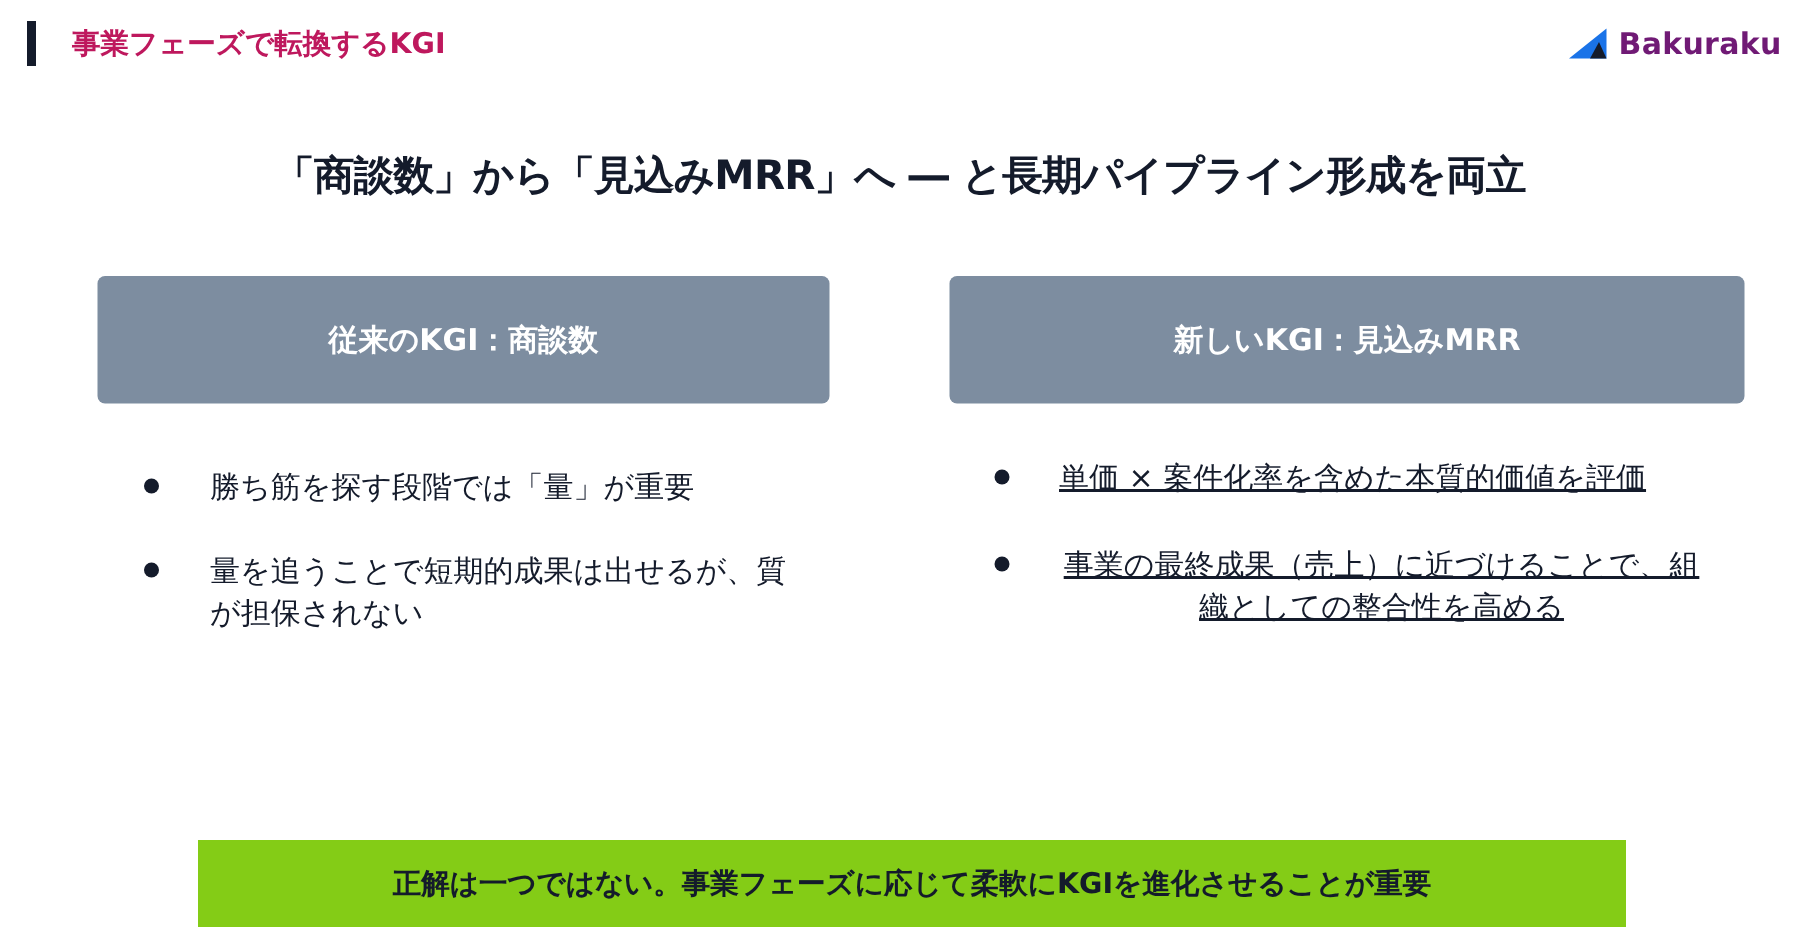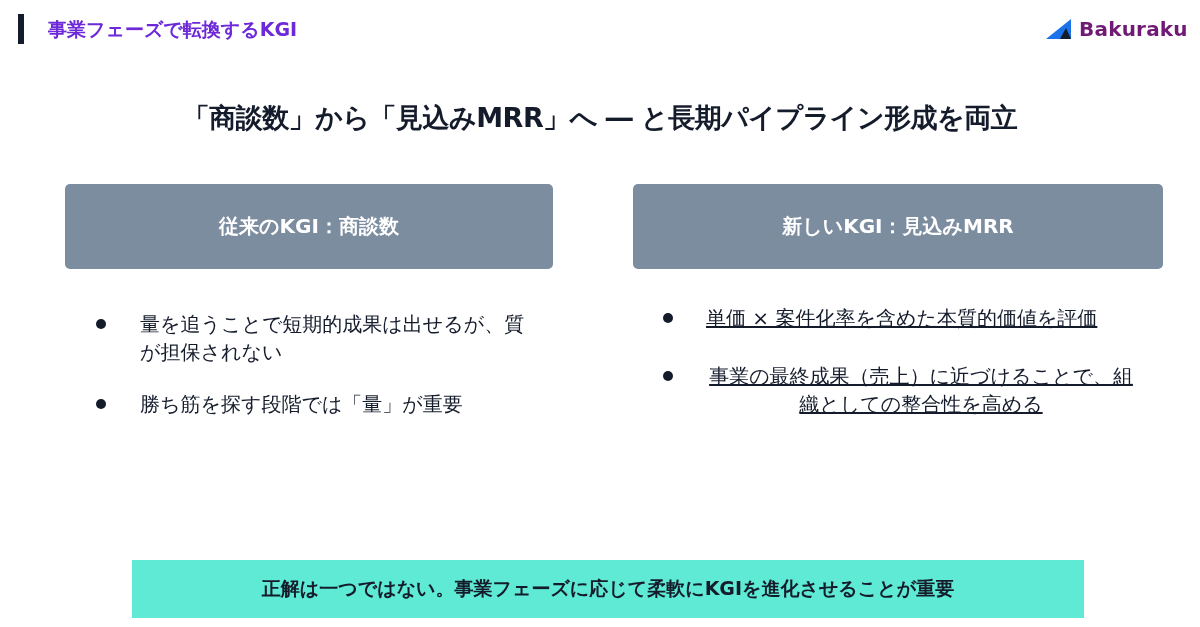--- a/index.html
+++ b/index.html
@@ -4,21 +4,21 @@
 <style>
   html, body { margin: 0; padding: 0; }
   body {
     width: 1200px; height: 627px; background: #ffffff; position: relative; overflow: hidden;
     font-family: "DejaVu Sans", "Liberation Sans", sans-serif; color: #141b2b;
   }
   .header-bar {
     position: absolute; left: 18px; top: 14px; width: 6px; height: 30px; background: #141b2b;
   }
   .header-title {
-    position: absolute; left: 48px; top: 14px; font-size: 19px; font-weight: bold; line-height: 30px; color: #6d28d9;
+    position: absolute; left: 48px; top: 14px; font-size: 19px; font-weight: bold; line-height: 30px; color: #be185d;
   }
   .logo {
     position: absolute; left: 1046px; top: 14px; height: 30px; display: flex; align-items: center;
   }
   .logo svg { width: 30px; height: 22px; }
   .logo-text { font-size: 20px; font-weight: bold; color: #701a75; margin-left: 3px; letter-spacing: 0.2px; }
   .main-title {
     position: absolute; left: 0; right: 0; top: 96px; text-align: center;
     font-size: 27px; font-weight: bold; color: #141b2b; line-height: 44px; letter-spacing: -0.5px;
   }
@@ -31,21 +31,21 @@
   .bullets { position: absolute; list-style: none; margin: 0; padding: 0; }
   .bullets li { position: relative; font-size: 20px; line-height: 28px; color: #141b2b; }
   .bullets li .dot {
     position: absolute; width: 10px; height: 10px; border-radius: 50%; background: #141b2b; top: 9px;
   }
   .bl-left { left: 140px; top: 310px; width: 400px; }
   .bl-left li .dot { left: -44px; }
   .bl-right { left: 706px; top: 304px; width: 430px; text-decoration: underline; }
   .bl-right li .dot { left: -43px; }
   .footer-box {
-    position: absolute; left: 132px; top: 560px; width: 952px; height: 58px; background: #5eead4;
+    position: absolute; left: 132px; top: 560px; width: 952px; height: 58px; background: #84cc16;
     display: flex; align-items: center; justify-content: center;
     font-size: 19px; font-weight: bold; color: #141b2b;
   }
 </style>
 </head>
 <body>
 
 <div class="header-bar"></div>
 <div class="header-title">事業フェーズで転換するKGI</div>
 
@@ -56,27 +56,27 @@
   </svg>
   <span class="logo-text">Bakuraku</span>
 </div>
 
 <div class="main-title">「商談数」から「見込みMRR」へ ― と長期パイプライン形成を両立</div>
 
 <div class="col-header col-left">従来のKGI：商談数</div>
 <div class="col-header col-right">新しいKGI：見込みMRR</div>
 
 <ul class="bullets bl-left">
+  <li style="margin-bottom:28px;">
+    <span class="dot"></span>
+    <span>勝ち筋を探す段階では「量」が重要</span>
+  </li>
   <li style="margin-bottom:24px;">
     <span class="dot"></span>
     <span>量を追うことで短期的成果は出せるが、質が担保されない</span>
-  </li>
-  <li style="margin-bottom:28px;">
-    <span class="dot"></span>
-    <span>勝ち筋を探す段階では「量」が重要</span>
   </li>
 </ul>
 
 <ul class="bullets bl-right">
   <li style="margin-bottom:30px;">
     <span class="dot"></span>
     <span>単価 × 案件化率を含めた本質的価値を評価</span>
   </li>
   <li style="margin-bottom:47px;text-align:center;">
     <span class="dot"></span>

